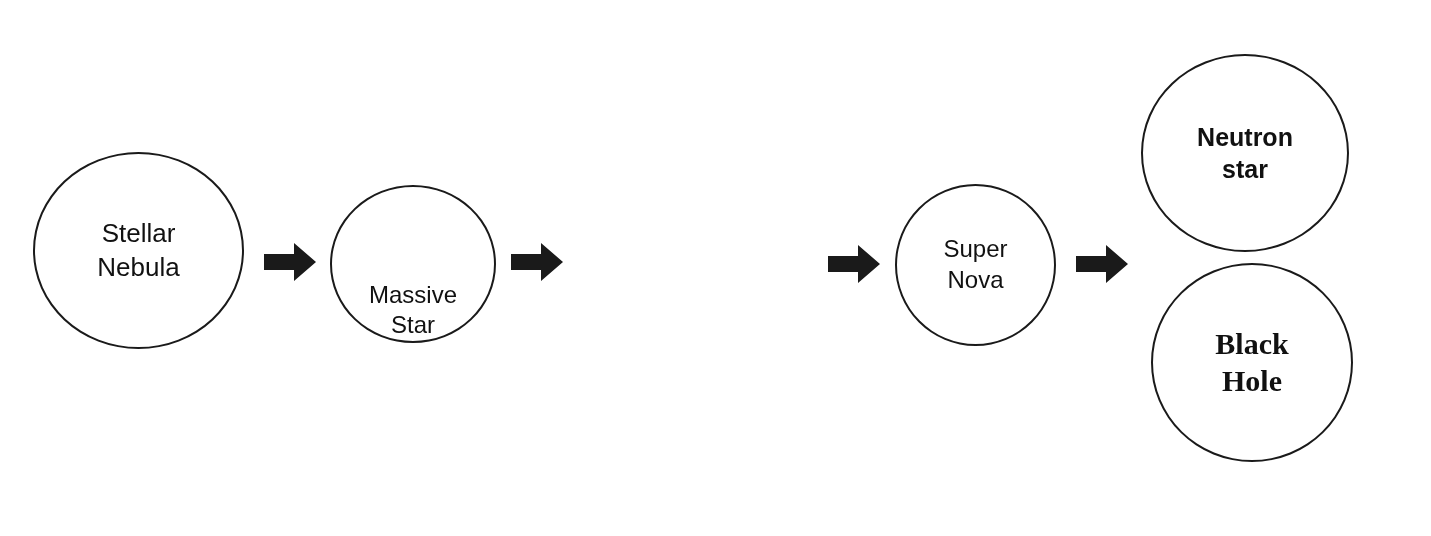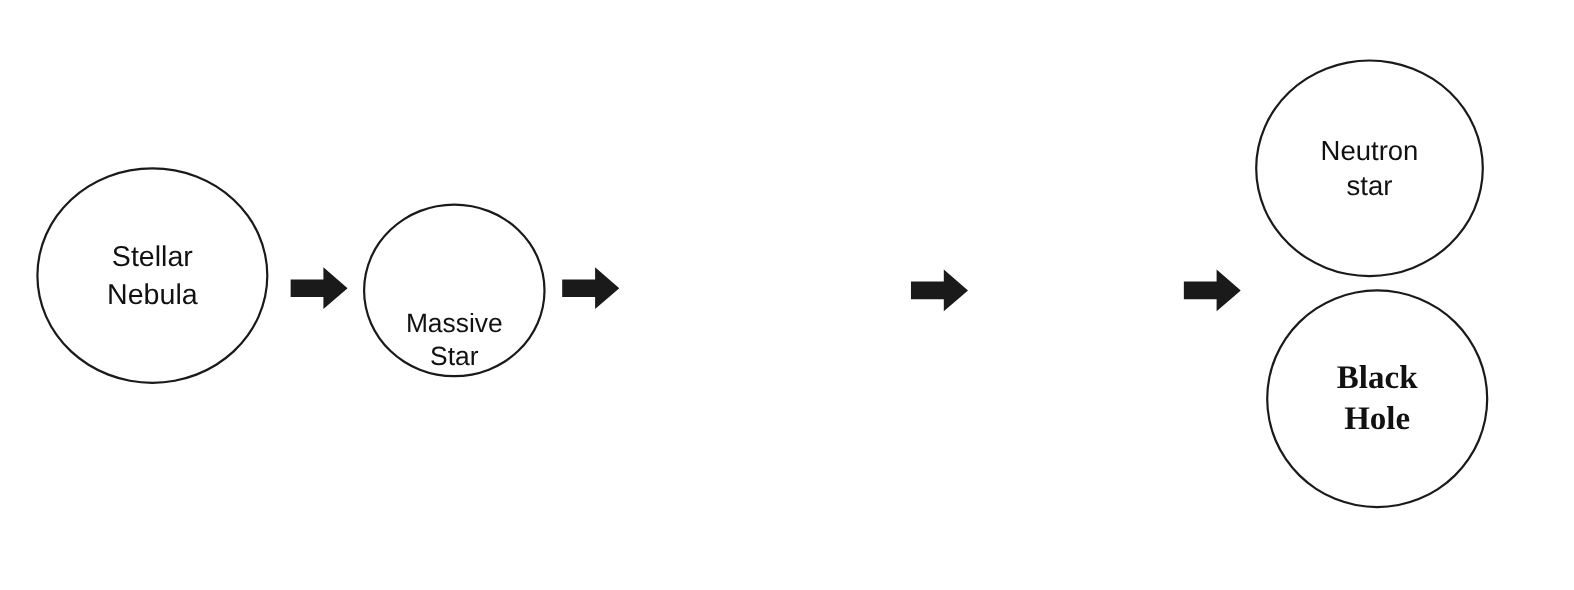--- a/index.html
+++ b/index.html
@@ -36,21 +36,21 @@
     color: #111111;
     padding: 0 8px;
     white-space: pre-line;
   }
   .font-sans {
     font-family: "Liberation Sans", sans-serif;
     font-weight: 400;
   }
   .font-sans-bold {
     font-family: "Liberation Sans", sans-serif;
-    font-weight: 400;
+    font-weight: 700;
   }
   .font-serif-bold {
     font-family: "Liberation Serif", serif;
     font-weight: 700;
   }
 
   
   #node-stellar-nebula { left: 33px;   top: 152px; width: 211px; height: 197px; }
   #node-massive-star   { left: 330px;  top: 185px; width: 166px; height: 158px; align-items: flex-end; }
   #node-red-supergiant { left: 577px;  top: 154px; width: 232px; height: 209px; }
@@ -104,20 +104,24 @@
     </svg>
   </div>
 
 
   <div class="arrow" id="arrow-3">
     <svg viewBox="0 0 52 42" xmlns="http://www.w3.org/2000/svg" aria-hidden="true">
       <path d="M0 13 L30 13 L30 2 L52 21 L30 40 L30 29 L0 29 Z" fill="#1a1a1a"></path>
     </svg>
   </div>
 
+  <div class="node" id="node-super-nova">
+    <span class="node-label font-sans">Super
+Nova</span>
+  </div>
 
   <div class="arrow" id="arrow-4">
     <svg viewBox="0 0 52 42" xmlns="http://www.w3.org/2000/svg" aria-hidden="true">
       <path d="M0 13 L30 13 L30 2 L52 21 L30 40 L30 29 L0 29 Z" fill="#1a1a1a"></path>
     </svg>
   </div>
 
   <div class="node" id="node-neutron-star">
     <span class="node-label font-sans-bold">Neutron
 star</span>

